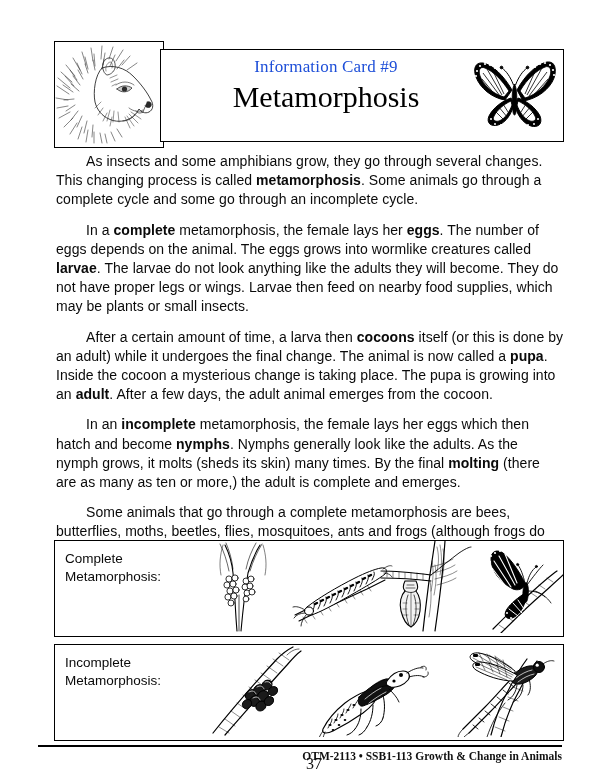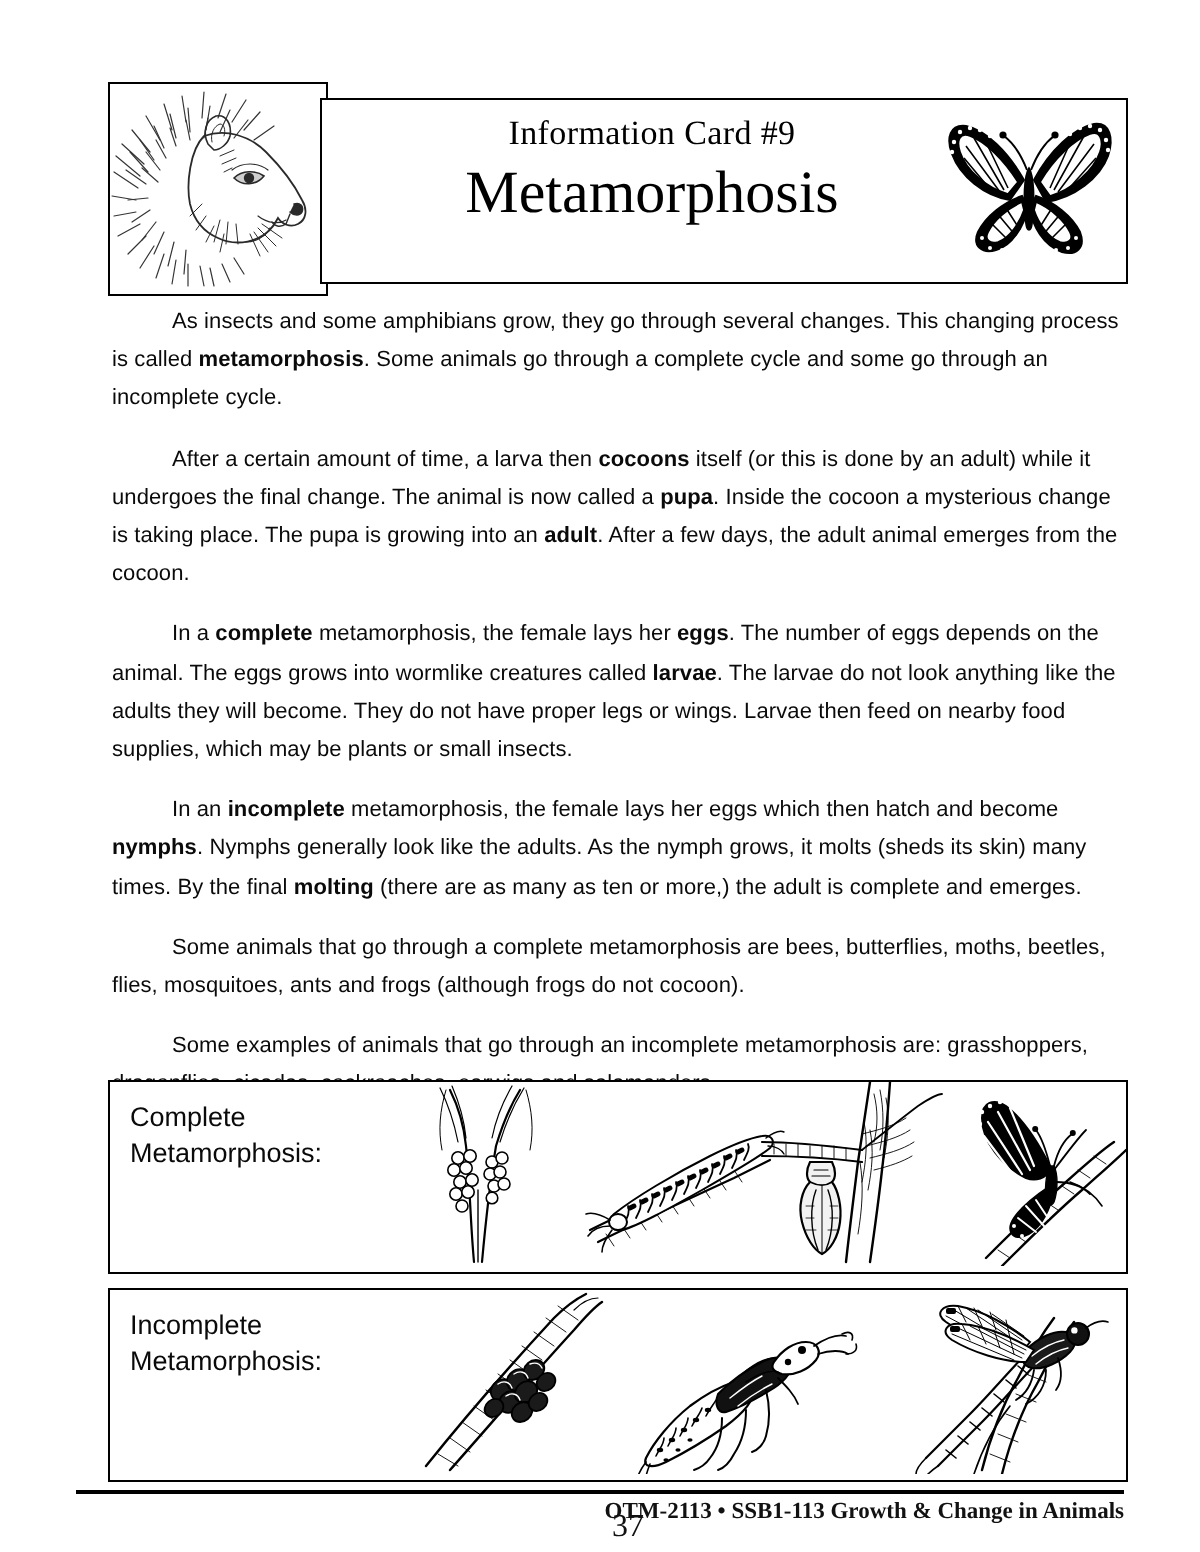--- a/index.html
+++ b/index.html
@@ -58,21 +58,21 @@
     top: 0;
     width: 330px;
     text-align: center;
     padding-top: 7px;
   }
   .card-number {
     font-family: "Liberation Serif", serif;
     font-size: 17px;
     letter-spacing: 0.2px;
     line-height: 20px;
-    color: #000000;
+    color: #1d4ed8;
   }
   .card-title {
     font-family: "Liberation Serif", serif;
     font-size: 30px;
     line-height: 40px;
     color: #000;
   }
   .butterfly-wrap {
     position: absolute;
     right: 6px;
@@ -80,21 +80,21 @@
     width: 86px;
     height: 82px;
   }
 
   
   .body-text {
     position: absolute;
     left: 56px;
     top: 152px;
     width: 508px;
-    font-size: 11px;
+    font-size: 14px;
     line-height: 19.2px;
     letter-spacing: 0.05px;
     color: #0a0a0a;
   }
   .body-text p {
     margin: 0 0 11px 0;
     text-indent: 30px;
     text-align: left;
   }
   .body-text p:last-child { margin-bottom: 0; }
@@ -287,22 +287,22 @@
             <circle cx="30.5" cy="13.5" r="1.3"></circle>
               <circle cx="56.5" cy="13.5" r="1.3"></circle>
           </g>
         </svg>
       </div>
     </div>
   </div>
 
   <div class="body-text">
     <p>As insects and some amphibians grow, they go through several changes. This changing process is called <b>metamorphosis</b>.  Some animals go through a complete cycle and some go through an incomplete cycle.</p>
+    <p>In a <b>complete</b> metamorphosis, the female lays her <b>eggs</b>.  The number of eggs depends on the animal.  The eggs grows into wormlike creatures called <b>larvae</b>.  The larvae do not look anything like the adults they will become.  They do not have proper legs or wings.  Larvae then feed on nearby food supplies, which may be plants or small insects.</p>
     <p>After a certain amount of time, a larva then <b>cocoons</b> itself (or this is done by an adult) while it undergoes the final change.  The animal is now called a <b>pupa</b>.  Inside the cocoon a mysterious change is taking place.  The pupa is growing into an <b>adult</b>.  After a few days, the adult animal emerges from the cocoon.</p>
-    <p>In a <b>complete</b> metamorphosis, the female lays her <b>eggs</b>.  The number of eggs depends on the animal.  The eggs grows into wormlike creatures called <b>larvae</b>.  The larvae do not look anything like the adults they will become.  They do not have proper legs or wings.  Larvae then feed on nearby food supplies, which may be plants or small insects.</p>
     <p>In an <b>incomplete</b> metamorphosis, the female lays her eggs which then hatch and become <b>nymphs</b>.  Nymphs generally look like the adults.  As the nymph grows, it molts (sheds its skin) many times.  By the final <b>molting</b> (there are as many as ten or more,) the adult is complete and emerges.</p>
     <p>Some animals that go through a complete metamorphosis are bees, butterflies, moths, beetles, flies, mosquitoes, ants and frogs (although frogs do not cocoon).</p>
     <p>Some examples of animals that go through an incomplete metamorphosis are: grasshoppers, dragonflies, cicadas, cockroaches, earwigs and salamanders.</p>
   </div>
 
   <div class="illus-box" id="box-complete">
     <div class="illus-label">Complete
 Metamorphosis:</div>
     <div class="illus-art">
       <svg width="388" height="92" viewBox="0 0 388 92">

